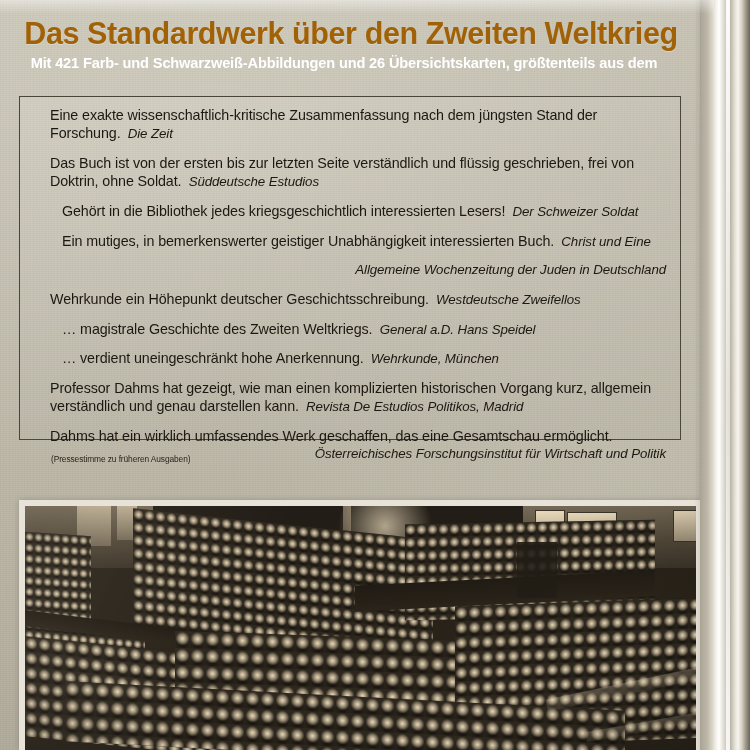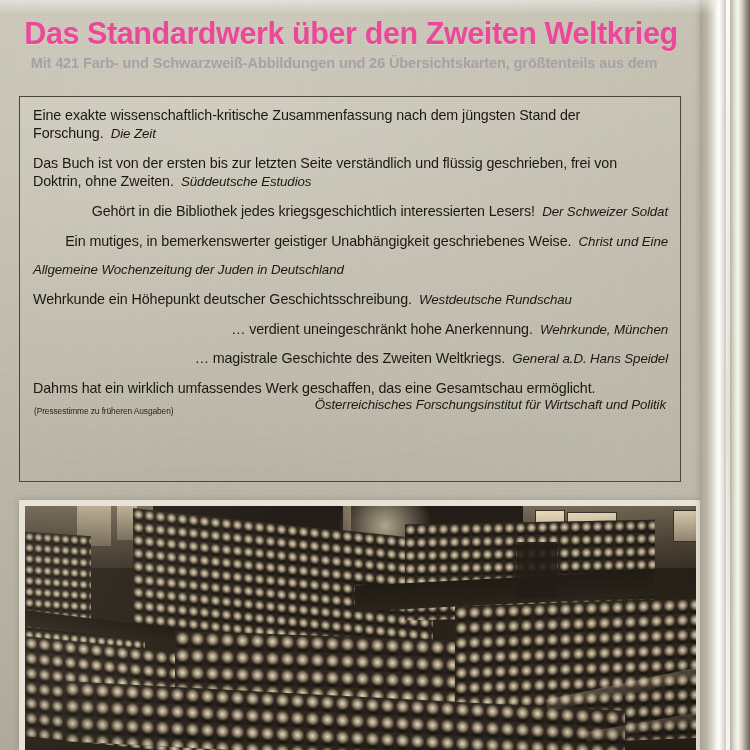--- a/index.html
+++ b/index.html
@@ -102,71 +102,71 @@
   .header {
     position: absolute;
     left: 0; top: 0;
     width: 700px;
     z-index: 5;
     text-align: center;
   }
   .title {
     font-size: 30.5px;
     font-weight: bold;
-    color: #ec4899;
+    color: #a16207;
     letter-spacing: -0.4px;
     padding: 18px 8px 0 10px;
     line-height: 1.0;
     text-shadow: 0 1px 0 rgba(255,255,255,0.25);
     white-space: nowrap;
   }
   .subtitle {
     font-size: 14.6px;
     font-weight: bold;
-    color: #a3a3a3;
+    color: #ffffff;
     line-height: 1.28;
     padding: 5px 12px 0 0;
     letter-spacing: -0.15px;
   }
   .subtitle .line2 { display: block; }
 
   
   .quotebox {
     position: absolute;
     left: 19px;
     top: 96px;
     width: 662px;
-    height: 386px;
+    height: 344px;
     border: 1.6px solid #4c463a;
     box-sizing: border-box;
-    padding: 9px 12px 4px 13px;
+    padding: 9px 12px 4px 30px;
     z-index: 5;
     background: linear-gradient(168deg, rgba(255,255,250,0.10), rgba(0,0,0,0.025));
   }
   .quote {
     color: #1c1812;
     font-size: 14.3px;
     line-height: 1.27;
     margin-bottom: 11px;
     letter-spacing: -0.1px;
   }
   .quote:last-of-type { margin-bottom: 0; }
   .quote .src {
     font-style: italic;
     font-size: 13.3px;
   }
   .quote .src::before { content: "\00a0\00a0"; }
   .quote .src-right {
     display: block;
-    text-align: left;
+    text-align: right;
     font-style: italic;
     font-size: 13.3px;
     padding-right: 2px;
   }
-  .quote.indent { padding-left: 12px; text-align: right; }
+  .quote.indent { padding-left: 12px; }
   .lastrow {
     position: relative;
     margin-top: 8px;
   }
   .footnote {
     position: absolute;
     left: 1px;
     bottom: -2px;
     font-size: 8.4px;
     color: #2a251d;
@@ -289,47 +289,50 @@
   </div>
 
   <div class="quotebox">
 
     <div class="quote">
       <span>Eine exakte wissenschaftlich-kritische Zusammenfassung nach dem jüngsten Stand der Forschung.</span><span class="src">Die Zeit</span>
     </div>
 
 
     <div class="quote">
-      <span>Das Buch ist von der ersten bis zur letzten Seite verständlich und flüssig geschrieben, frei von Doktrin, ohne Zweiten.</span><span class="src">Süddeutsche Estudios</span>
+      <span>Das Buch ist von der ersten bis zur letzten Seite verständlich und flüssig geschrieben, frei von Doktrin, ohne Soldat.</span><span class="src">Süddeutsche Estudios</span>
     </div>
 
     <div class="quote indent">
       <span>Gehört in die Bibliothek jedes kriegsgeschichtlich interessierten Lesers!</span><span class="src">Der Schweizer Soldat</span>
     </div>
 
     <div class="quote indent">
-      <span>Ein mutiges, in bemerkenswerter geistiger Unabhängigkeit geschriebenes Weise.</span><span class="src">Christ und Eine</span>
+      <span>Ein mutiges, in bemerkenswerter geistiger Unabhängigkeit interessierten Buch.</span><span class="src">Christ und Eine</span>
     </div>
 
     <div class="quote">
       <span class="src-right">Allgemeine Wochenzeitung der Juden in Deutschland</span>
     </div>
 
     <div class="quote">
-      <span>Wehrkunde ein Höhepunkt deutscher Geschichtsschreibung.</span><span class="src">Westdeutsche Rundschau</span>
+      <span>Wehrkunde ein Höhepunkt deutscher Geschichtsschreibung.</span><span class="src">Westdeutsche Zweifellos</span>
+    </div>
+
+    <div class="quote indent">
+      <span>… magistrale Geschichte des Zweiten Weltkriegs.</span><span class="src">General a.D. Hans Speidel</span>
     </div>
 
     <div class="quote indent">
       <span>… verdient uneingeschränkt hohe Anerkennung.</span><span class="src">Wehrkunde, München</span>
     </div>
 
-    <div class="quote indent">
-      <span>… magistrale Geschichte des Zweiten Weltkriegs.</span><span class="src">General a.D. Hans Speidel</span>
-    </div>
-
+    <div class="quote">
+      <span>Professor Dahms hat gezeigt, wie man einen komplizierten historischen Vorgang kurz, allgemein verständlich und genau darstellen kann.</span><span class="src">Revista De Estudios Politikos, Madrid</span>
+    </div>
 
     <div class="quote lastrow">
       <span>Dahms hat ein wirklich umfassendes Werk geschaffen, das eine Gesamtschau ermöglicht.</span>
       <span class="src-right">Österreichisches Forschungsinstitut für Wirtschaft und Politik</span>
       <span class="footnote">(Pressestimme zu früheren Ausgaben)</span>
     </div>
 
   </div>
 
   <div class="photo-frame">

